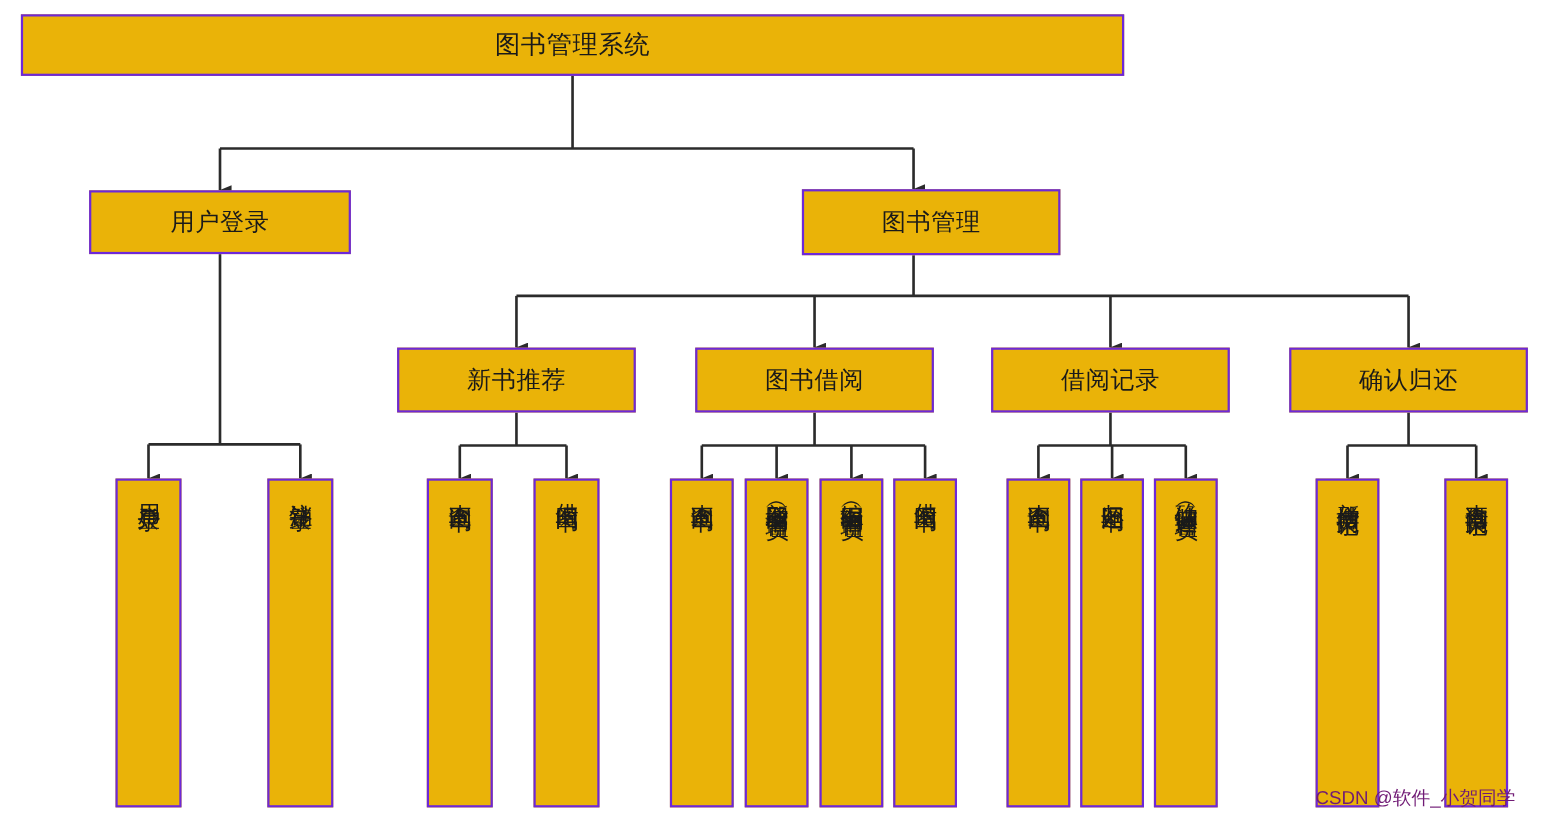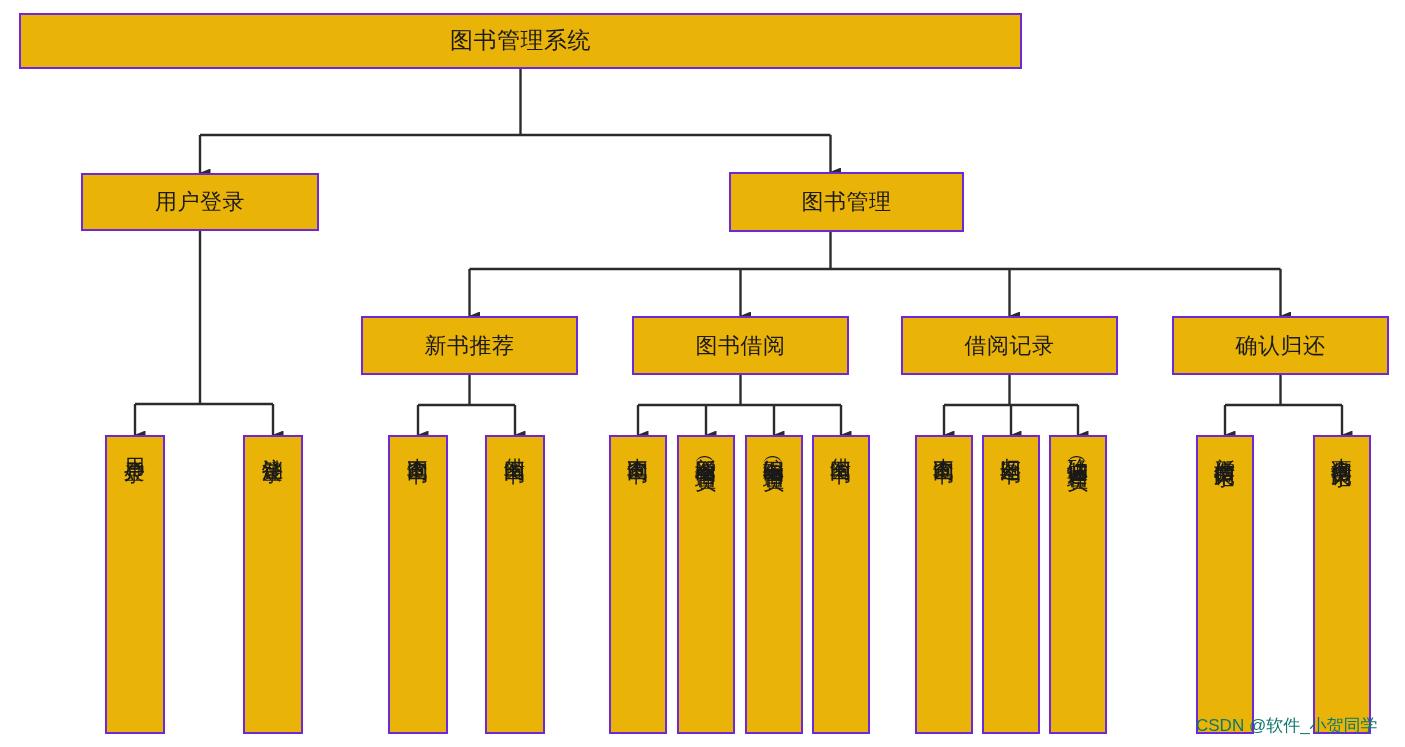--- a/index.html
+++ b/index.html
@@ -53,21 +53,21 @@
     font-size: 21px;
     writing-mode: vertical-rl;
     text-orientation: upright;
     letter-spacing: 2px;
     line-height: 1;
     white-space: nowrap;
   }
   .watermark {
     position: absolute;
     font-size: 17px;
-    color: #0f766e;
+    color: #701a75;
     white-space: nowrap;
     user-select: none;
     pointer-events: none;
   }
 </style>
 </head>
 <body>
 
 <div id="diagram-root">
   <svg id="diagram-svg" viewBox="0 0 1405 747" xmlns="http://www.w3.org/2000/svg">

